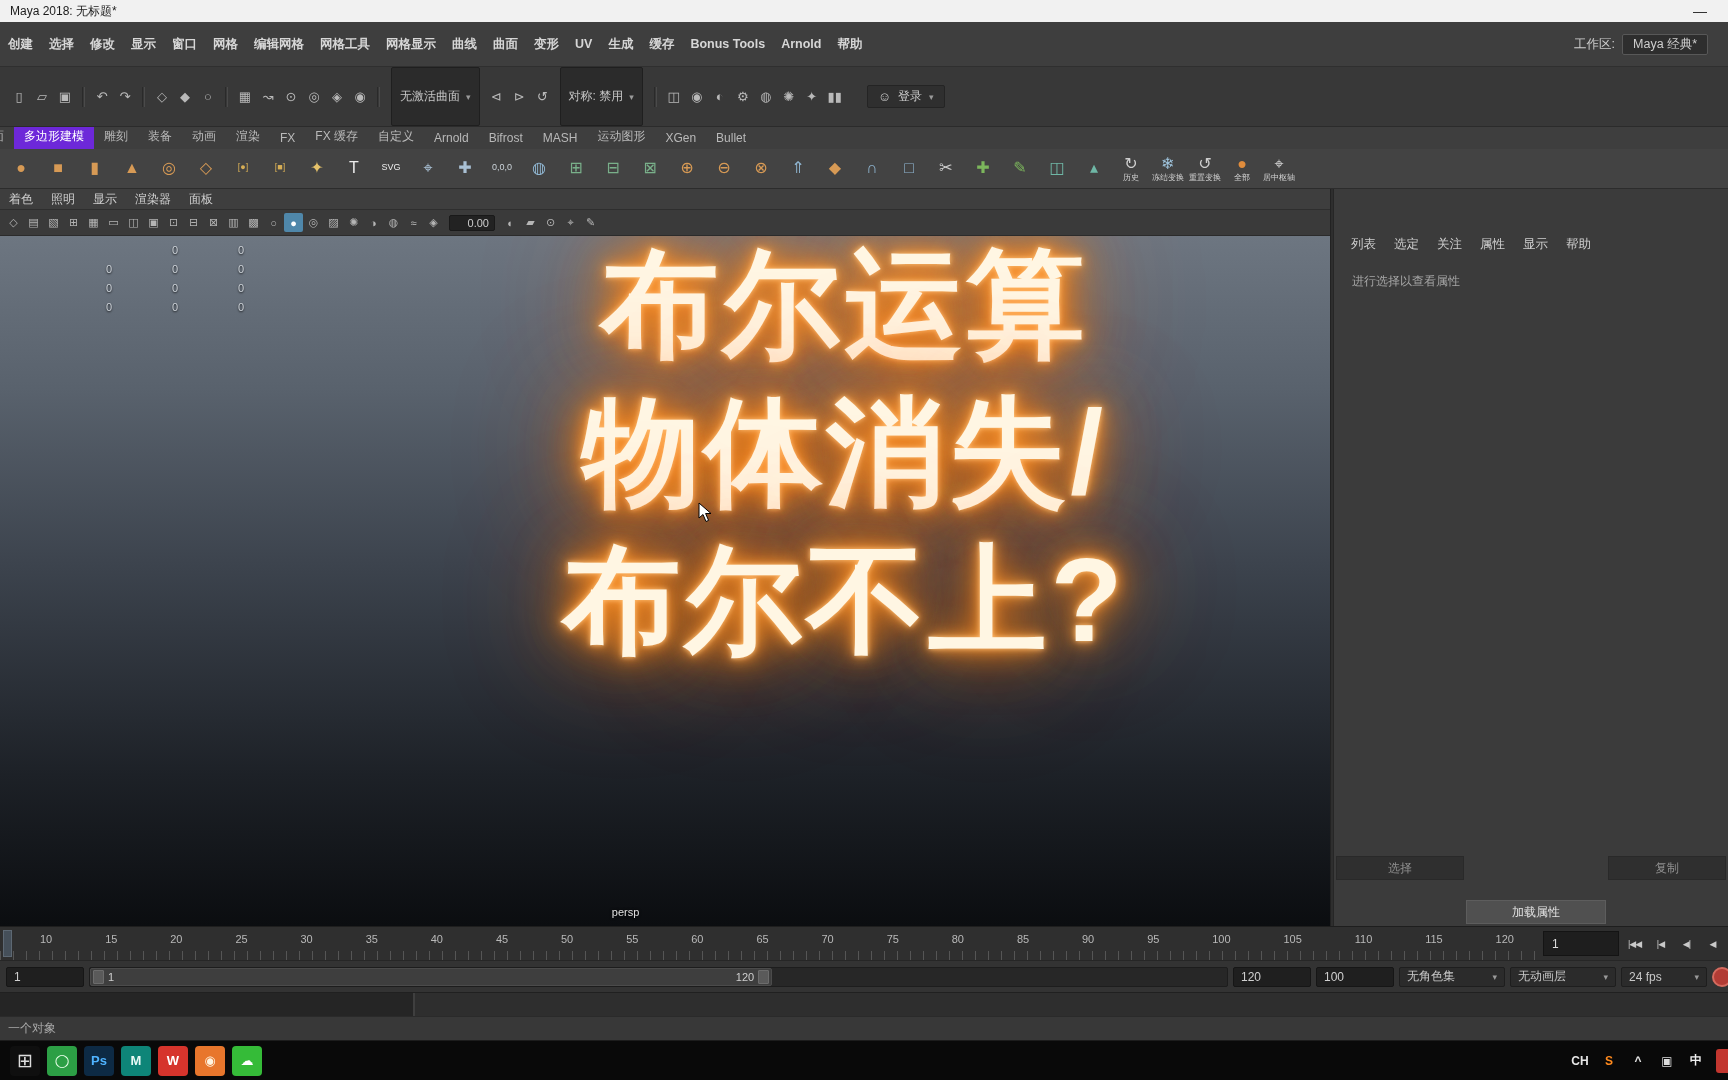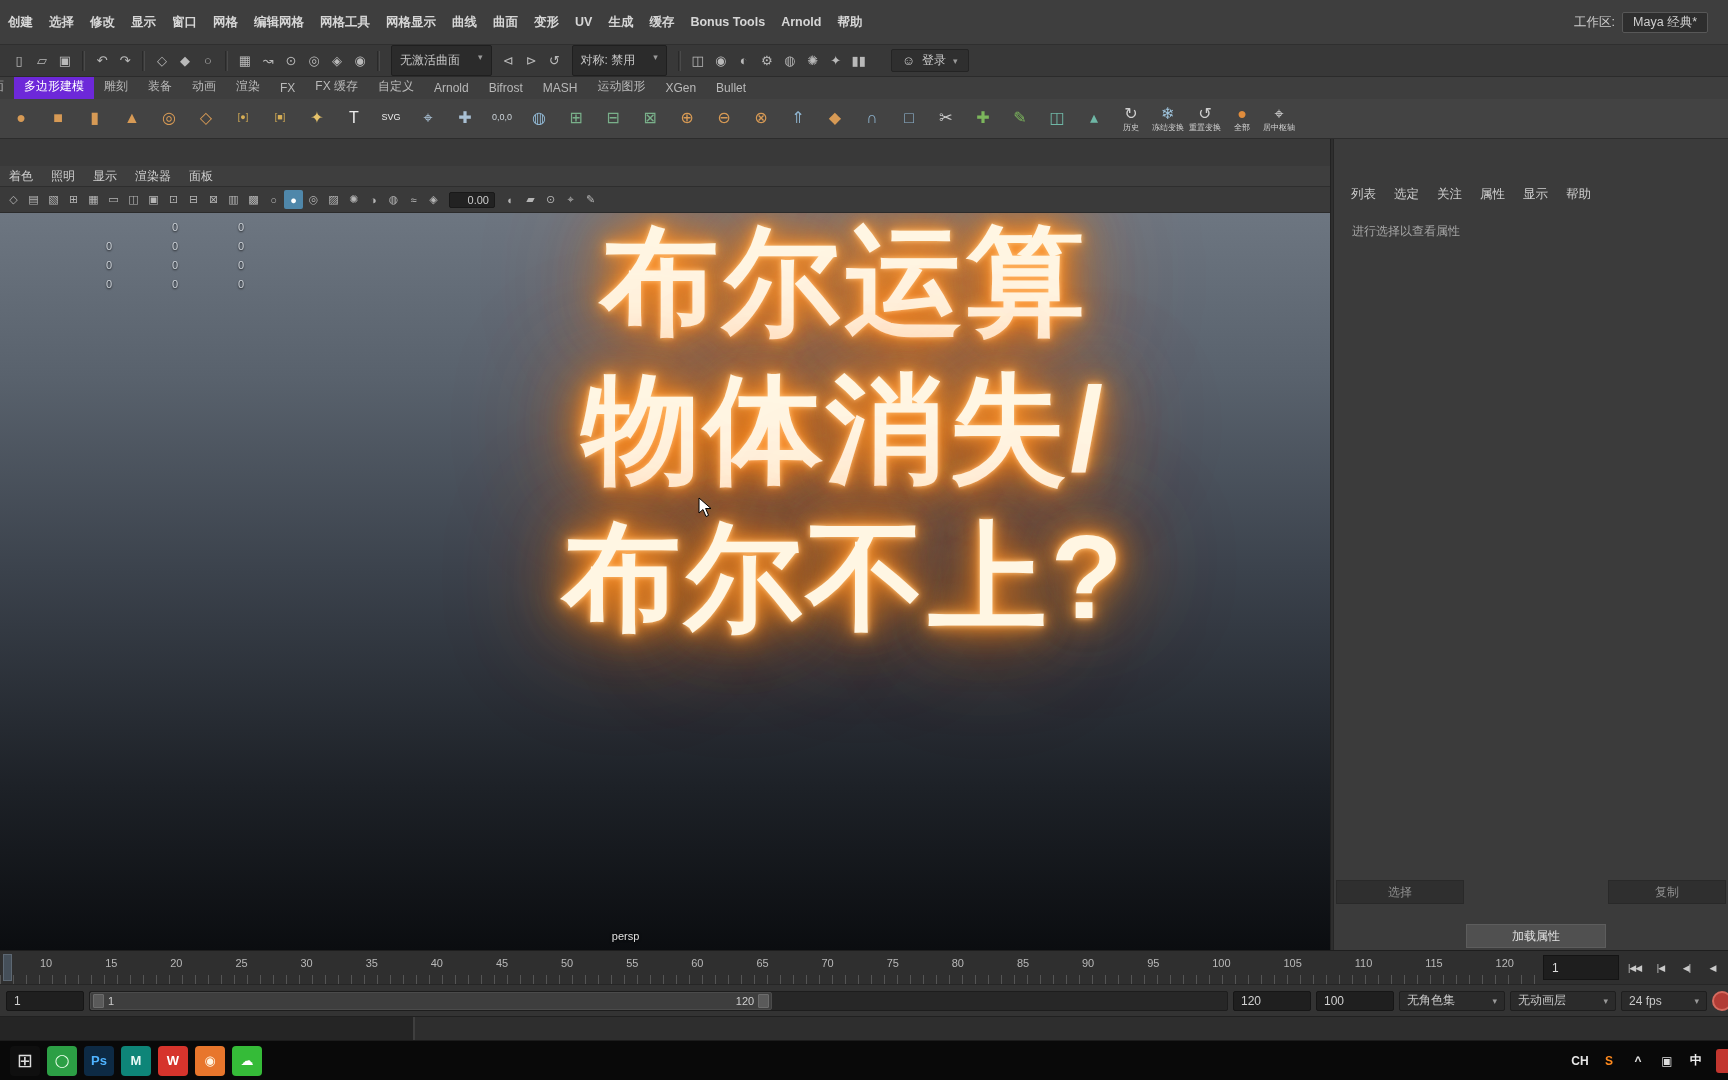--- a/index.html
+++ b/index.html
@@ -16,38 +16,38 @@
   .menu-item{padding:10px 8px;line-height:24px;white-space:nowrap;font-weight:bold;}
   .menus{display:flex;overflow:hidden;}
   .workspace{margin-left:auto;display:flex;align-items:center;gap:7px;padding-right:20px;color:#cfcfcf;white-space:nowrap;}
   .workspace-box{background:#2e2e2e;border:1px solid #585858;padding:1px 10px;border-radius:2px;}
 
   
   .statusline{flex:0 0 32px;background:#383838;display:flex;align-items:center;padding:0 8px;gap:1px;border-bottom:1px solid #2b2b2b;}
   .sl-group{display:flex;align-items:center;gap:1px;}
   .sl-icon{width:22px;height:22px;display:flex;align-items:center;justify-content:center;color:#b9b9b9;font-size:13px;border-radius:2px;}
   .sl-sep{width:3px;height:20px;margin:0 5px;border-left:1px solid #2a2a2a;border-right:1px solid #4a4a4a;}
-  .sl-field{background:#2b2b2b;border:1px solid #1f1f1f;border-radius:2px;padding:6px 8px;color:#c6c6c6;display:flex;align-items:flex-start;gap:18px;margin:0 5px;white-space:nowrap;}
+  .sl-field{background:#2b2b2b;border:1px solid #1f1f1f;border-radius:2px;padding:20px 8px;color:#c6c6c6;display:flex;align-items:center;gap:6px;margin:0 5px;white-space:nowrap;}
   .arrow{font-size:9px;color:#9a9a9a;}
   .signin{display:flex;align-items:center;gap:7px;background:#2f2f2f;border:1px solid #242424;border-radius:2px;padding:2px 10px;margin-left:20px;white-space:nowrap;}
   .signin .usr{font-size:13px;color:#cfcfcf;}
 
   
   .shelftabs{flex:0 0 22px;background:#3e3e3e;display:flex;align-items:flex-end;overflow:hidden;font-size:12px;color:#b9b9b9;}
   .shelf-tab{padding:3px 10px 4px;white-space:nowrap;}
   .shelf-tab.active{background:#6d28d9;color:#ffffff;}
   .shelf-tab.clipped{margin-left:-30px;}
   .shelficons{flex:0 0 40px;background:#434343;display:flex;align-items:center;gap:3px;padding:0 4px;overflow:hidden;border-bottom:1px solid #2c2c2c;}
   .shelf-icon{min-width:34px;height:36px;display:flex;flex-direction:column;align-items:center;justify-content:center;font-size:16px;line-height:1;gap:2px;border-radius:3px;white-space:nowrap;}
   .shelf-icon.small{font-size:9px;}
   .shelf-icon .lbl{font-size:8px;color:#d2d2d2;}
 
   
   .main{flex:1;display:flex;min-height:0;}
-  .viewport{flex:1;display:flex;flex-direction:column;min-width:0;position:relative;background:#444;margin-top:27px;}
+  .viewport{flex:1;display:flex;flex-direction:column;min-width:0;position:relative;background:#444;}
   .panelmenus{flex:0 0 20px;background:#3e3e3e;display:flex;font-size:12px;color:#cfcfcf;border-bottom:1px solid #2e2e2e;}
   .panel-menu{padding:0 9px;line-height:20px;}
   .paneltoolbar{flex:0 0 26px;background:#3a3a3a;display:flex;align-items:center;gap:1px;padding:0 4px;border-bottom:1px solid #2b2b2b;}
   .pt-icon{width:19px;height:19px;display:flex;align-items:center;justify-content:center;font-size:11px;color:#b5b5b5;border-radius:2px;}
   .pt-icon.active{background:#4f87aa;color:#fff;}
   .pt-field{width:46px;background:#222;border:1px solid #191919;color:#ccc;text-align:right;padding:1px 5px;margin:0 5px;font-size:11px;border-radius:2px;}
   .canvas{flex:1;position:relative;overflow:hidden;
     background:linear-gradient(180deg,#6d7681 0%,#59626d 22%,#3c434d 48%,#1d2127 78%,#0b0d10 100%);}
   .hud{position:absolute;top:8px;left:46px;display:grid;grid-template-columns:repeat(3,66px);row-gap:7px;font-size:11px;color:#ccd2d8;text-align:right;}
   .hud span{text-shadow:0 1px 2px rgba(0,0,0,.8);}
@@ -106,20 +106,24 @@
   .tb-app.start{font-size:19px;font-weight:normal;}
   .tray{margin-left:auto;display:flex;align-items:center;gap:11px;padding-right:4px;}
   .tray-item{min-width:18px;height:24px;display:flex;align-items:center;justify-content:center;font-size:12px;font-weight:bold;border-radius:3px;}
   .tray-item.partial{width:22px;margin-right:-14px;}
 </style>
 </head>
 <body>
 
 <div class="screen">
 
+  <div class="titlebar">
+    <span>Maya 2018: 无标题*</span>
+    <span class="win-min">—</span>
+  </div>
 
   <div class="menubar">
     <div class="menus">
 
     <span class="menu-item">创建</span>
         <span class="menu-item">选择</span>
         <span class="menu-item">修改</span>
         <span class="menu-item">显示</span>
         <span class="menu-item">窗口</span>
         <span class="menu-item">网格</span>
@@ -568,20 +572,23 @@
     </div>
     <div class="autokey">
         <span class="key"></span>
       </div>
   </div>
 
   <div class="cmdrow">
     <div class="cmd-input"></div>
     <div class="cmd-result"></div>
   </div>
+  <div class="helprow">
+    <span>一个对象</span>
+  </div>
 
   <div class="taskbar">
     <div class="sl-group" style="gap:7px">
 
     <span class="tb-app start" style="background: rgb(15, 15, 15); color: rgb(220, 220, 220);">⊞</span>
         <span class="tb-app" style="background: rgb(44, 159, 69); color: rgb(234, 255, 234);">◯</span>
         <span class="tb-app" style="background: rgb(13, 42, 68); color: rgb(79, 179, 255);">Ps</span>
         <span class="tb-app" style="background: rgb(14, 133, 120); color: rgb(234, 250, 246);">M</span>
         <span class="tb-app" style="background: rgb(214, 52, 44); color: rgb(255, 255, 255);">W</span>
         <span class="tb-app" style="background: rgb(232, 118, 44); color: rgb(255, 244, 224);">◉</span>

